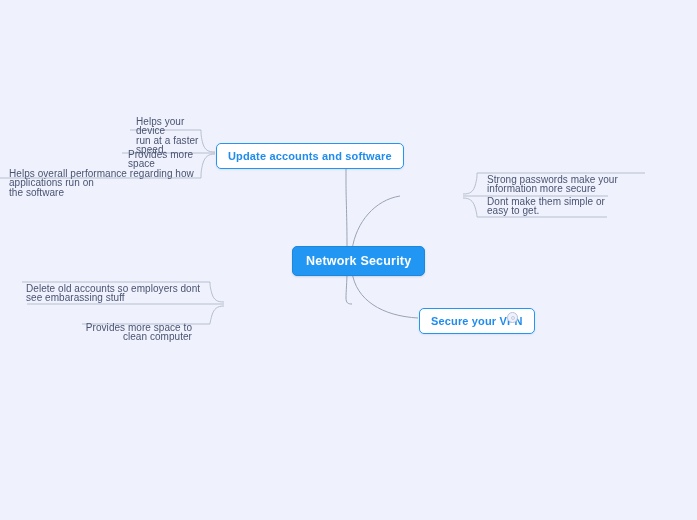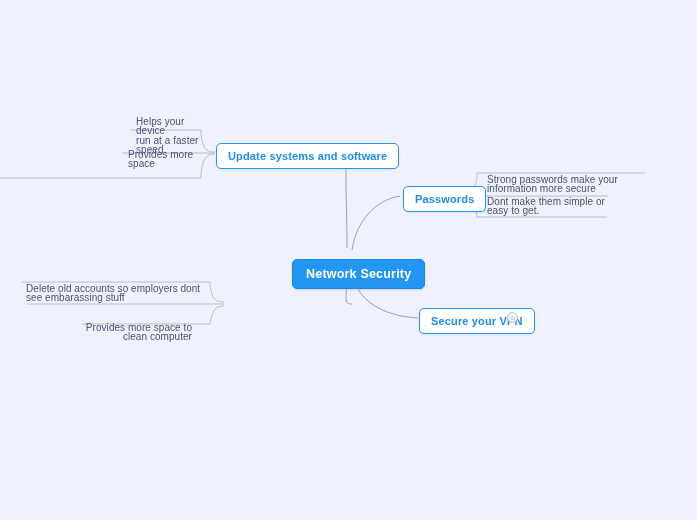--- a/index.html
+++ b/index.html
@@ -125,42 +125,43 @@
       <path d="M 224 302 C 217 302 214 300 212 294
                C 210 287 210 285 210 282 L 22 282"></path>
       <path d="M 224 304 L 214 304 L 27 304"></path>
       <path d="M 224 306 C 217 306 214 309 212 315
                C 210 322 210 324 210 324 L 82 324"></path>
 
       <path d="M 502 318 L 507 318"></path>
     </g>
   </svg>
 
-  <div class="root-node" style="left:292px; top:259px;">
+  <div class="root-node" style="left:292px; top:246px;">
     <span>Network Security</span>
   </div>
 
   <div class="branch-node" style="left:216px; top:143px;">
-    <span>Update systems and software</span>
+    <span>Update accounts and software</span>
   </div>
 
   <div class="leaf" style="left:136px; top:107px; width:80px;">
     <span>Helps your device
 run at a faster
 speed.</span>
   </div>
 
   <div class="leaf" style="left:128px; top:140px; width:85px;">
     <span>Provides more space</span>
   </div>
 
+  <div class="leaf" style="left:9px; top:159px; width:195px;">
+    <span>Helps overall performance regarding how applications run on
+the software</span>
+  </div>
 
-  <div class="branch-node" style="left:403px; top:186px;">
-    <span>Passwords</span>
-  </div>
 
   <div class="leaf" style="left:487px; top:165px; width:158px;">
     <span>Strong passwords make your information more secure</span>
   </div>
 
   <div class="leaf" style="left:487px; top:187px; width:125px;">
     <span>Dont make them simple or easy to get.</span>
   </div>
 
 

